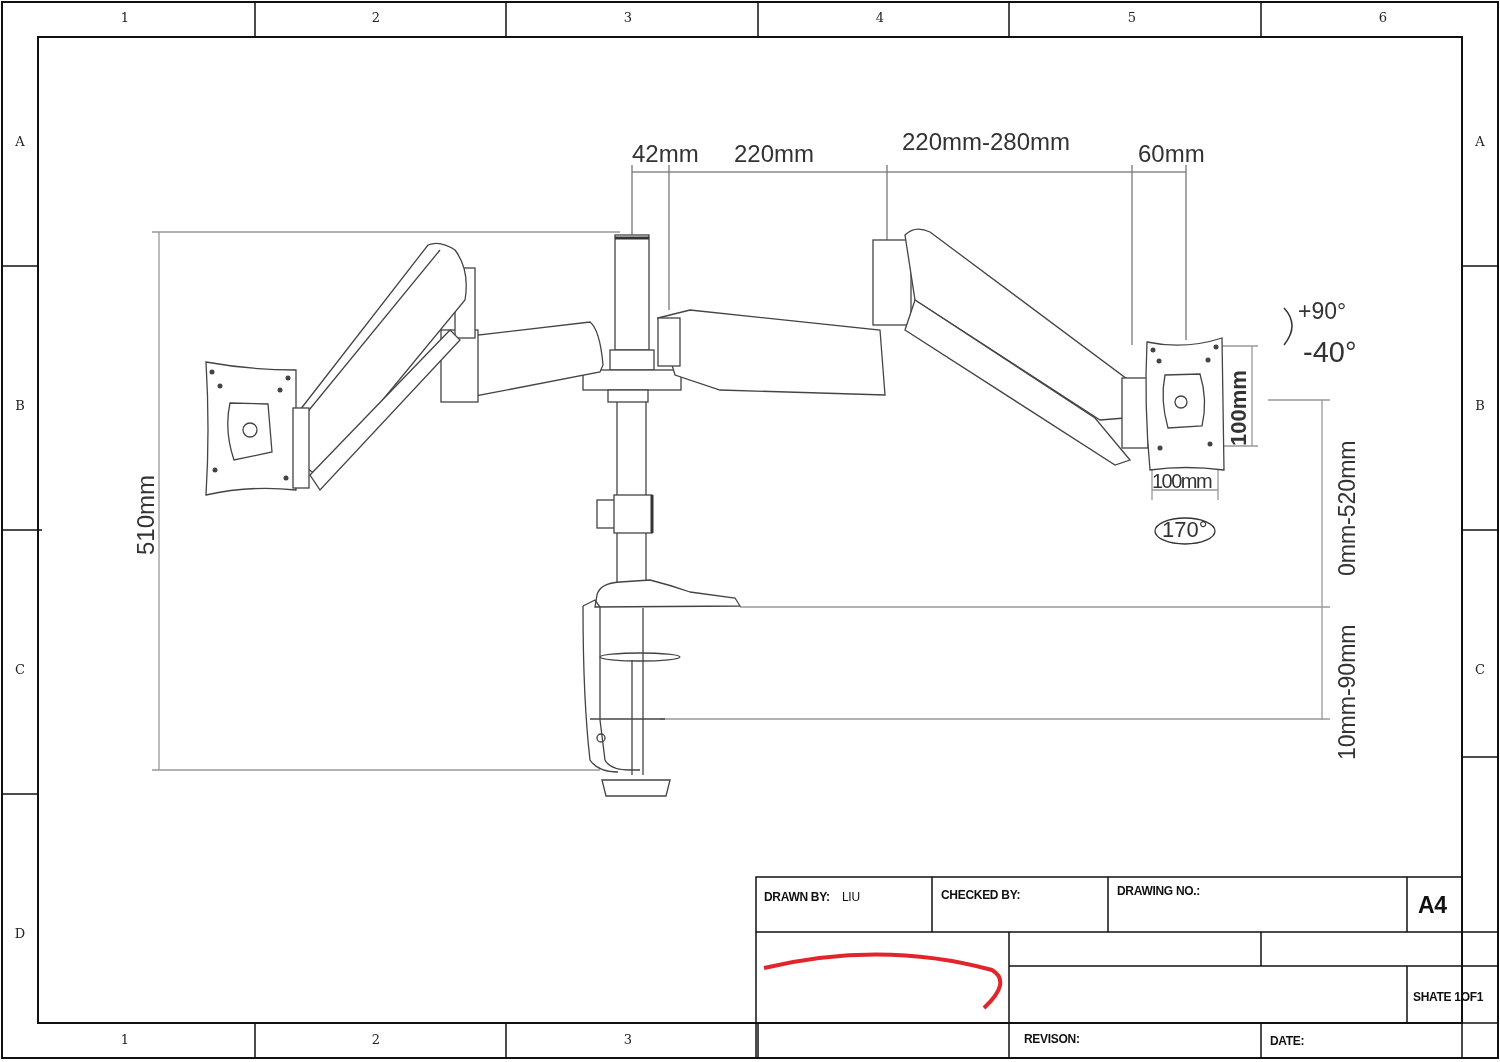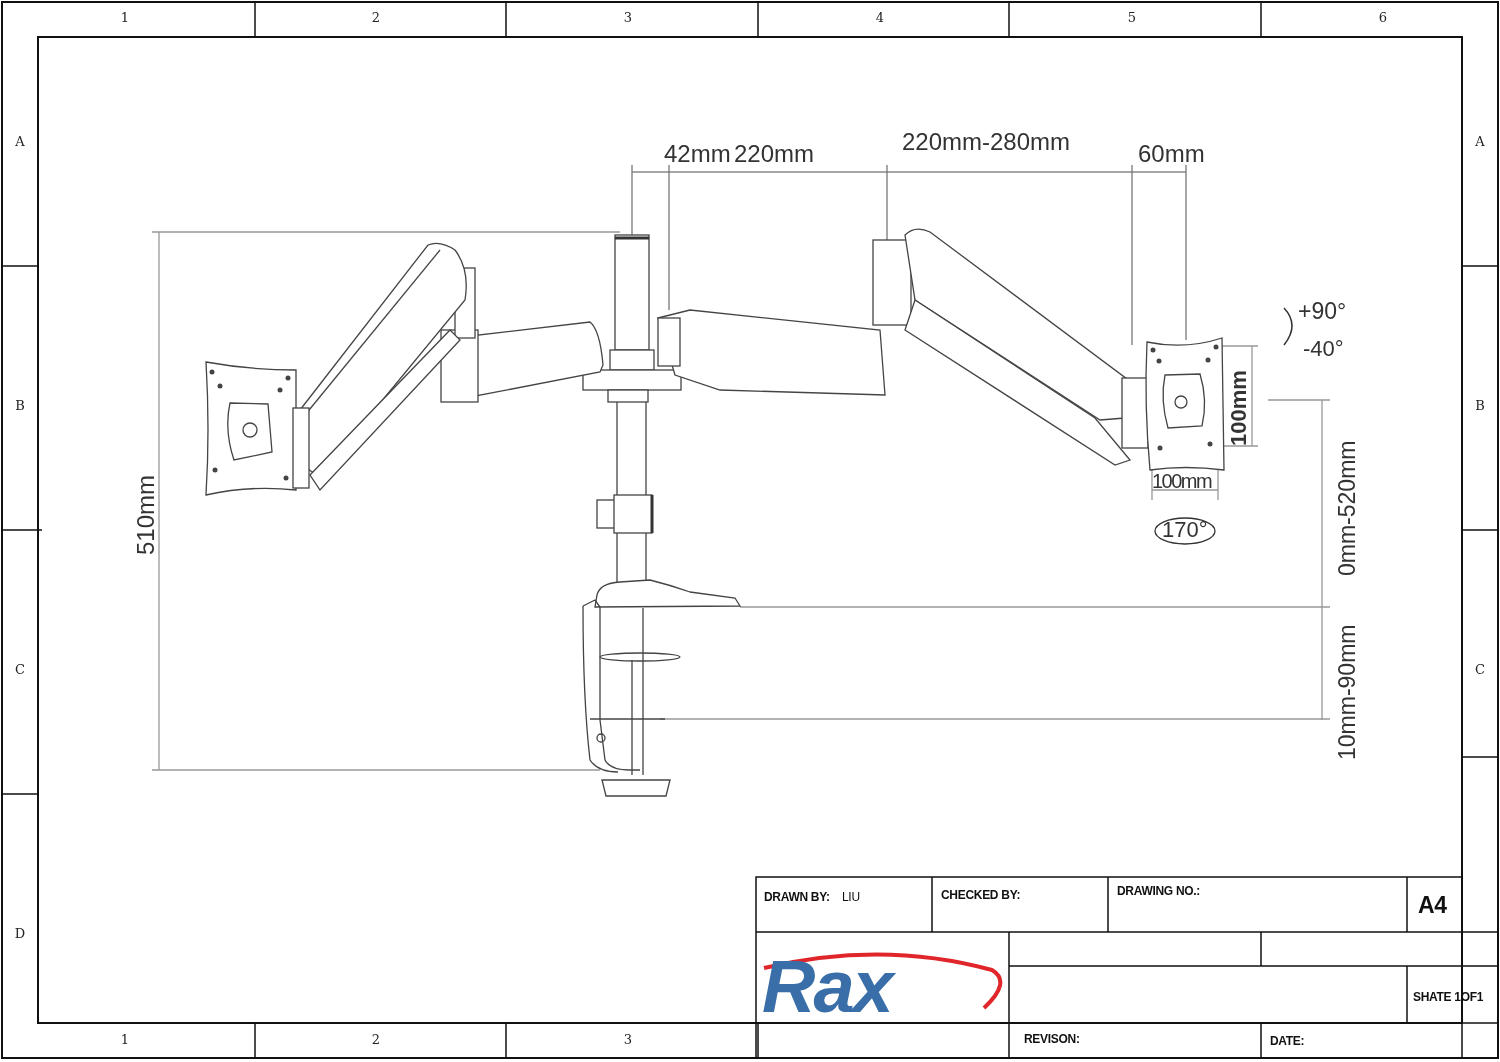--- a/index.html
+++ b/index.html
@@ -166,42 +166,41 @@
 
   <span class="zone-label" style="left:10px;top:134px;width:20px">A</span>
   <span class="zone-label" style="left:10px;top:398px;width:20px">B</span>
   <span class="zone-label" style="left:10px;top:662px;width:20px">C</span>
   <span class="zone-label" style="left:10px;top:926px;width:20px">D</span>
 
   <span class="zone-label" style="left:1470px;top:134px;width:20px">A</span>
   <span class="zone-label" style="left:1470px;top:398px;width:20px">B</span>
   <span class="zone-label" style="left:1470px;top:662px;width:20px">C</span>
 
-  <span class="dim" style="left:664px;top:140px">42mm</span>
+  <span class="dim" style="left:632px;top:140px">42mm</span>
   <span class="dim" style="left:734px;top:140px">220mm</span>
   <span class="dim" style="left:902px;top:128px">220mm-280mm</span>
   <span class="dim" style="left:1138px;top:140px">60mm</span>
   <span class="dim v" style="left:132px;top:555px">510mm</span>
   <span class="dim v" style="left:1226px;top:446px;font-size:22px;font-weight:bold">100mm</span>
   <span class="dim" style="left:1152px;top:470px;font-size:20px;letter-spacing:-1.5px">100mm</span>
   <span class="dim" style="left:1298px;top:298px;font-size:23px">+90°</span>
-  <span class="dim" style="left:1303px;top:336px;font-size:22px">-40°</span>
+  <span class="dim" style="left:1303px;top:336px;font-size:29px">-40°</span>
   <span class="dim" style="left:1162px;top:517px;font-size:22px">170°</span>
   <span class="dim v" style="left:1334px;top:576px;font-size:23px">0mm-520mm</span>
   <span class="dim v" style="left:1334px;top:760px;font-size:23px">10mm-90mm</span>
 
   <span class="tb-text" style="left:764px;top:890px">DRAWN BY:</span>
   <span class="tb-text" style="left:842px;top:890px;font-weight:normal">LIU</span>
   <span class="tb-text" style="left:941px;top:888px">CHECKED BY:</span>
   <span class="tb-text" style="left:1117px;top:884px">DRAWING NO.:</span>
   <span class="tb-text" style="left:1418px;top:892px;font-size:23px;font-weight:bold">A4</span>
   <span class="tb-text" style="left:1413px;top:990px;font-size:12px">SHATE 1OF1</span>
   <span class="tb-text" style="left:1024px;top:1032px">REVISON:</span>
   <span class="tb-text" style="left:1270px;top:1034px">DATE:</span>
 
   <div class="logo">
     <svg width="245" height="70" style="position:absolute;left:0;top:0">
       <path d="M2 20 Q120 -8 230 22 Q250 34 222 60" fill="none" stroke="#e0262b" stroke-width="4"></path>
     </svg>
-    <span class="logo-text">Rax</span>
   </div>
 
 </div>
 
 </body></html>

